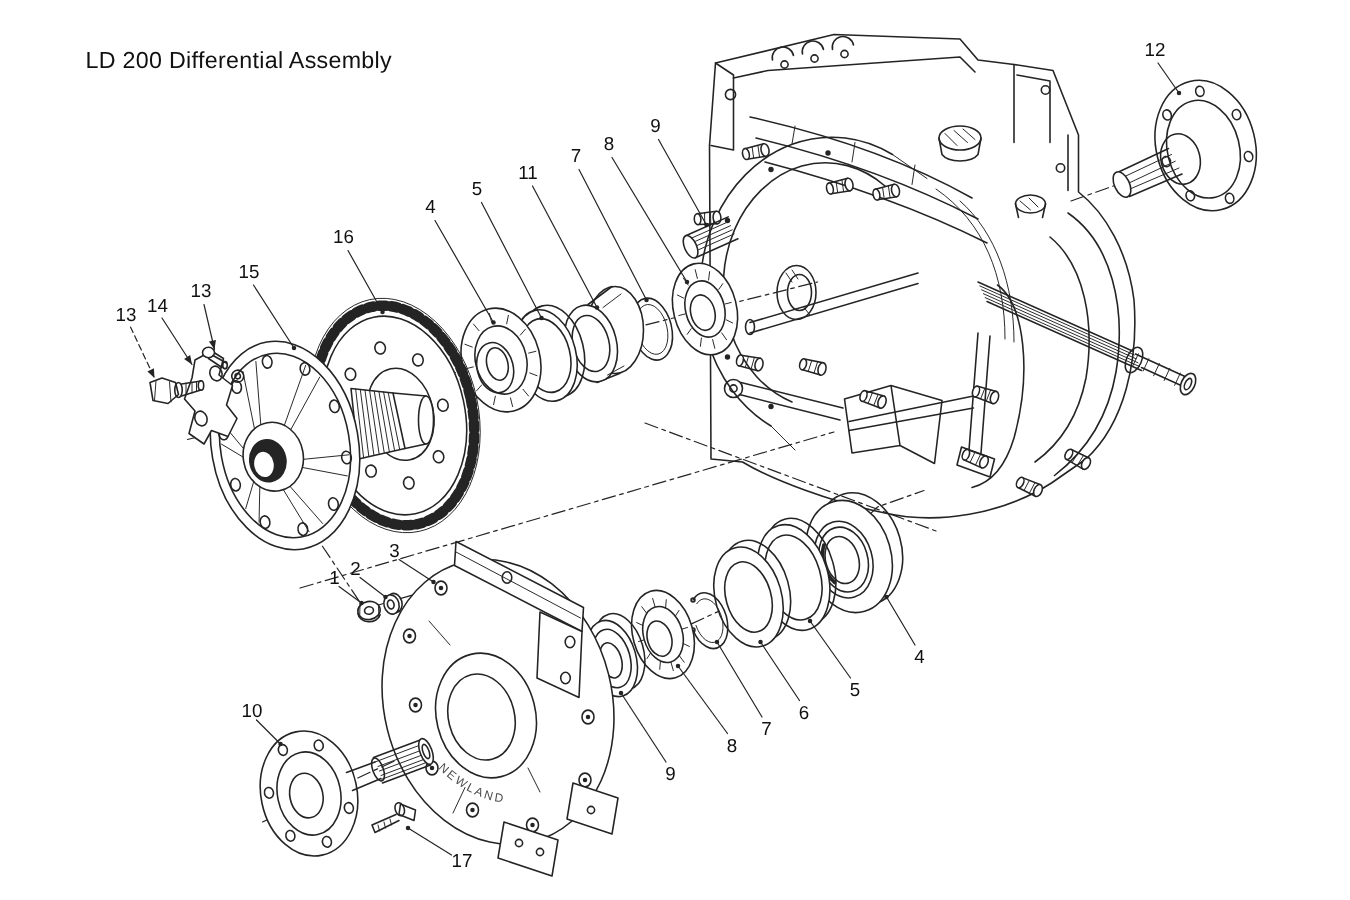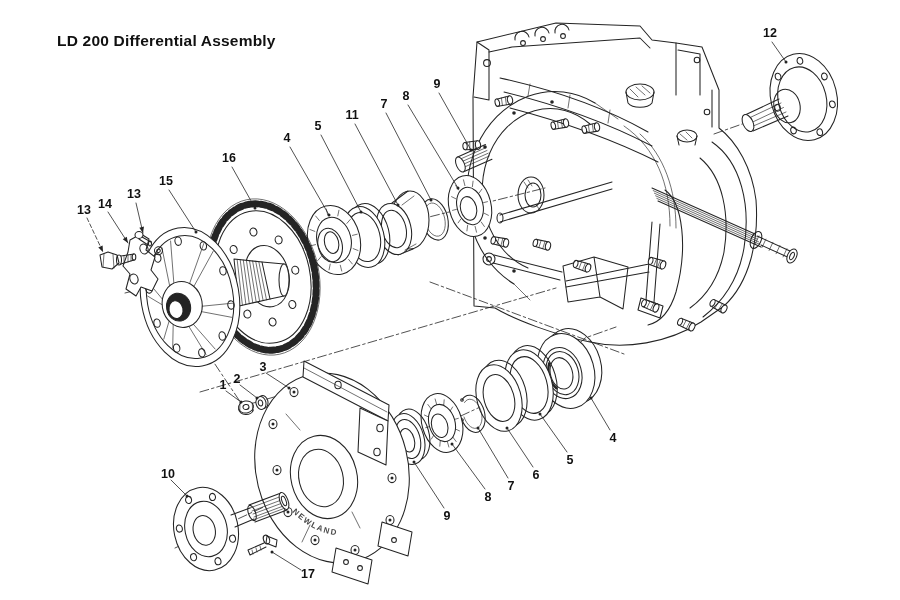--- a/index.html
+++ b/index.html
@@ -1,17 +1,17 @@
 <!DOCTYPE html>
 <html><head>
 <meta charset="utf-8">
 <style>
   html,body{margin:0;padding:0;background:#fff;}
   .stage{position:relative;width:900px;height:600px;background:#ffffff;overflow:hidden;
-         font-family:"Liberation Sans", sans-serif;font-weight:bold;}
+         font-family:"Liberation Sans", sans-serif;}
   .title{position:absolute;left:57px;top:32px;font-size:15.5px;color:#111;letter-spacing:.2px;}
   svg{position:absolute;left:0;top:0;}
   svg *{vector-effect:non-scaling-stroke;}
   path,ellipse,circle,line,polyline,rect{fill:none;stroke:#242424;stroke-width:1.05;
       stroke-linecap:round;stroke-linejoin:round;}
   .wh{fill:#ffffff;}
   .fd{fill:#242424;stroke:none;}
   .thin{stroke-width:.65;}
   .dash{stroke-dasharray:9 3 2.5 3;stroke-width:.8;}
   .ldr{stroke-width:.8;}

